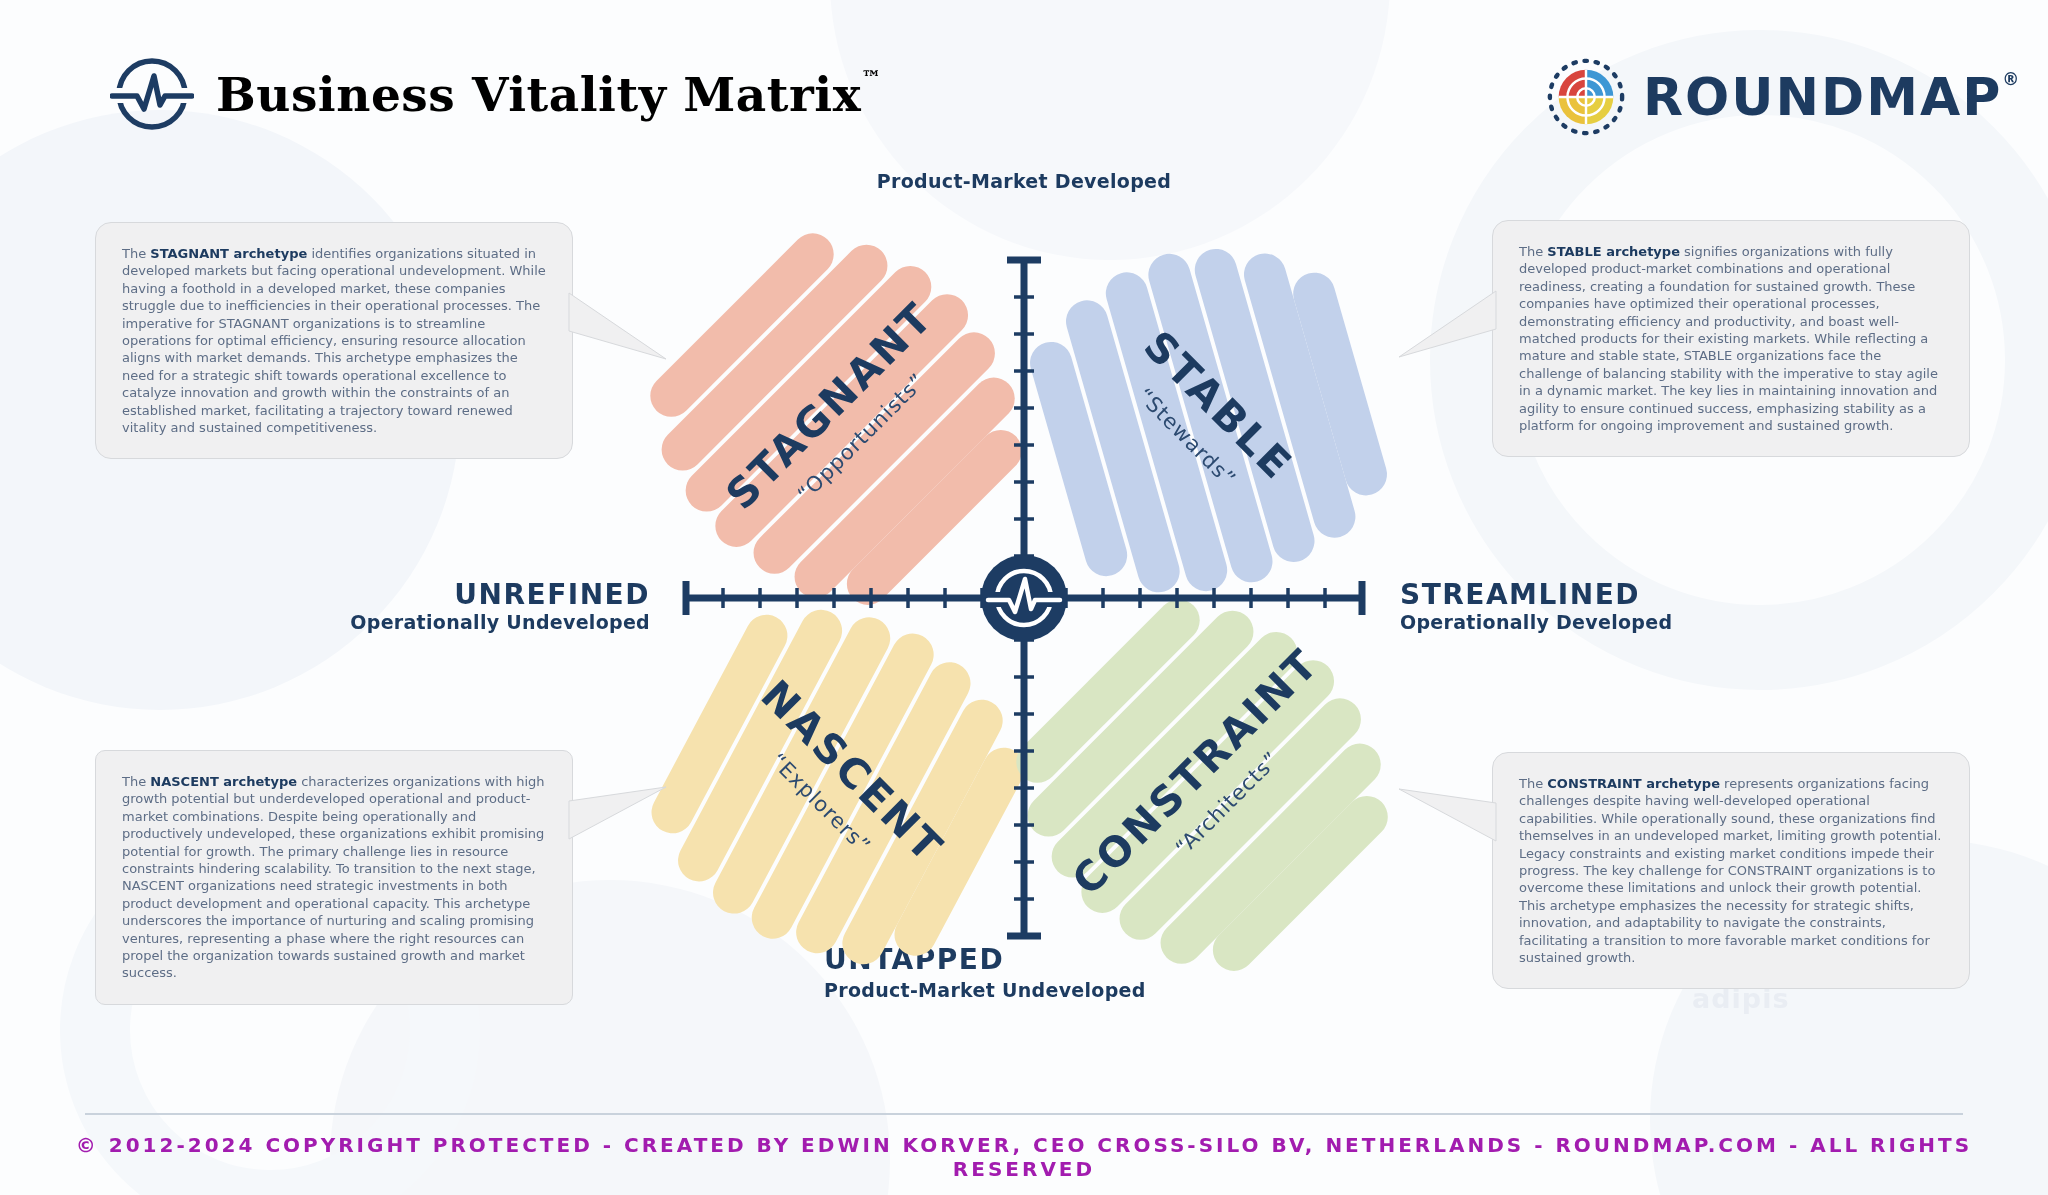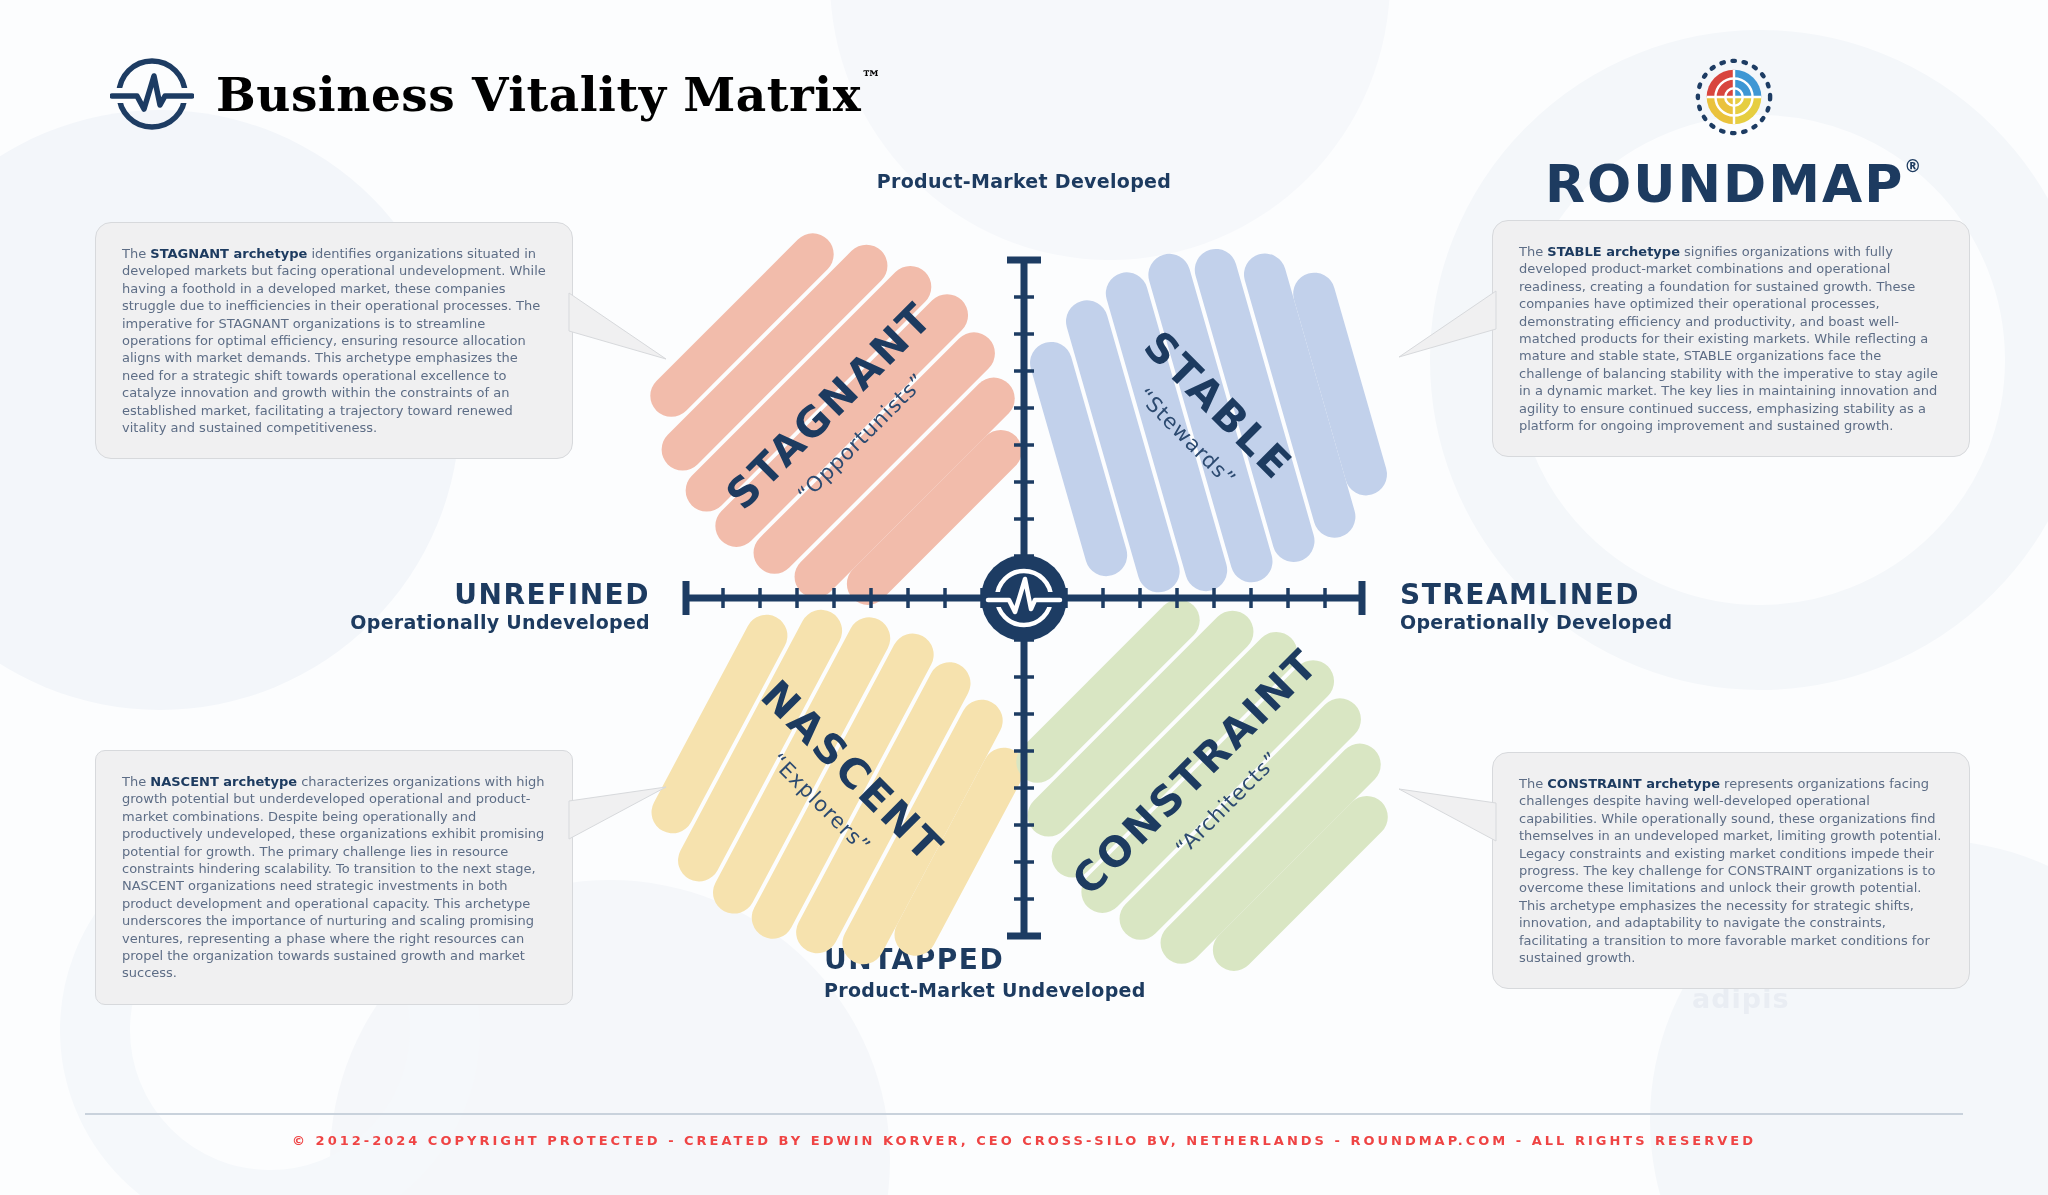--- a/index.html
+++ b/index.html
@@ -16,21 +16,21 @@
   .wm5 { left:1650px; top:840px; width:560px; height:560px; background:#f4f7fa; }
   .wm6 { left:60px; top:820px; width:420px; height:420px; border:70px solid #f5f8fb; }
   .wm-text { position:absolute; left:1692px; top:952px; color:#e9edf3;
              font-size:27px; font-weight:600; line-height:1.15; letter-spacing:1px; }
 
   
   .brand-left { position:absolute; left:110px; top:52px; display:flex; align-items:center; gap:22px; }
   .page-title { font-family:"DejaVu Serif","Liberation Serif",serif; font-weight:700;
                 font-size:47px; color:#000000; letter-spacing:0.5px; }
   .page-title sup { font-size:20px; vertical-align:26px; letter-spacing:0; }
-  .brand-right { position:absolute; left:1545px; top:56px; display:flex; align-items:center; gap:16px;flex-direction:column; }
+  .brand-right { position:absolute; left:1545px; top:56px; display:flex; align-items:center; gap:16px; }
   .brand-name { font-size:52px; font-weight:700; color:#1d3b60; letter-spacing:2px; }
   .brand-name sup { font-size:17px; vertical-align:30px; }
 
   
   .axis-block { position:absolute; color:#1d3b60; }
   .axis-main { font-size:28px; font-weight:800; letter-spacing:1.5px; }
   .axis-sub  { font-size:19px; font-weight:700; letter-spacing:0.3px; }
   .axis-top    { left:824px; top:170px; width:400px; text-align:center; }
   .axis-bottom { left:824px; top:943px; width:400px; text-align:left; }
   .axis-left   { left:290px; top:578px; width:360px; text-align:right; }
@@ -71,21 +71,21 @@
   .tail { position:absolute; overflow:visible; }
   .tail polygon { fill:#f0f0f1; stroke:#d7d9dc; stroke-width:1; }
   .tail-tl { left:calc(100% - 3px); top:70px; }
   .tail-bl { left:calc(100% - 3px); top:34px; }
   .tail-tr { right:calc(100% - 3px); top:70px; }
   .tail-br { right:calc(100% - 3px); top:34px; }
 
   
   .footer-divider { position:absolute; left:85px; right:85px; top:1113px; height:2px; background:#c9d2dc; }
   .footer-text { position:absolute; left:0; top:1133px; width:2048px; text-align:center;
-                 font-size:13px; font-weight:700; letter-spacing:3px; color:#ef4444; }
+                 font-size:20px; font-weight:700; letter-spacing:3px; color:#a21caf; }
 </style>
 </head>
 <body>
 
 <div class="wm wm1"></div>
 <div class="wm wm2"></div>
 <div class="wm wm3"></div>
 <div class="wm wm4"></div>
 <div class="wm wm5"></div>
 <div class="wm wm6"></div>

